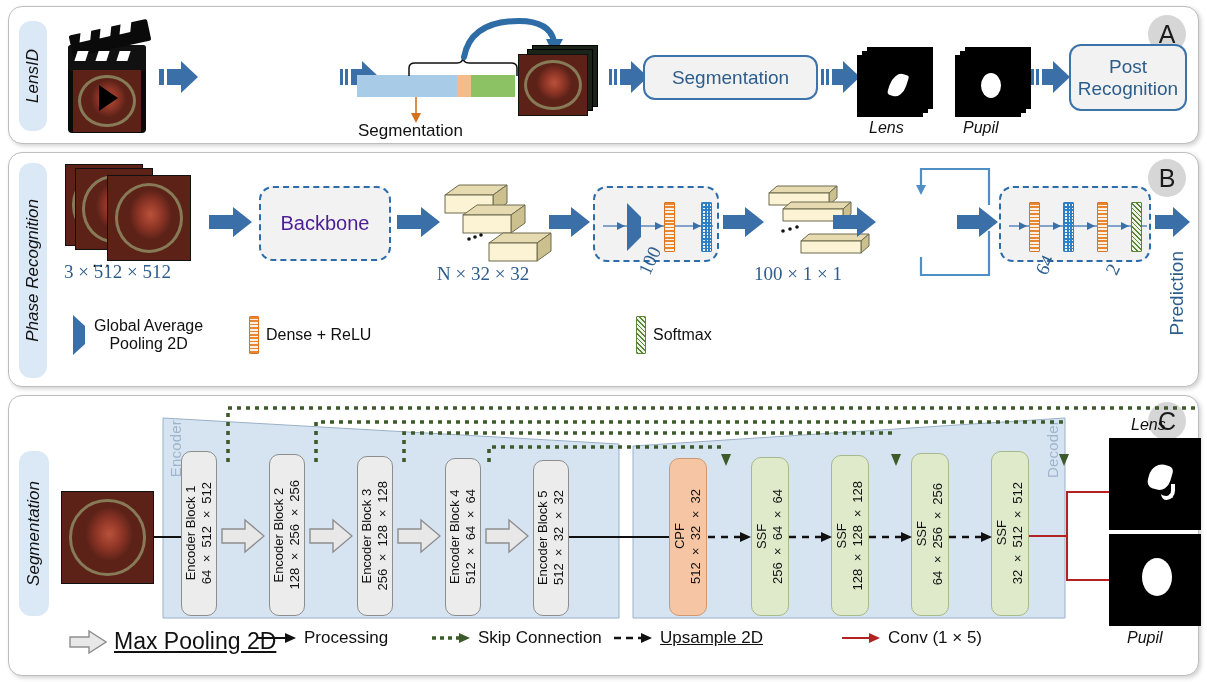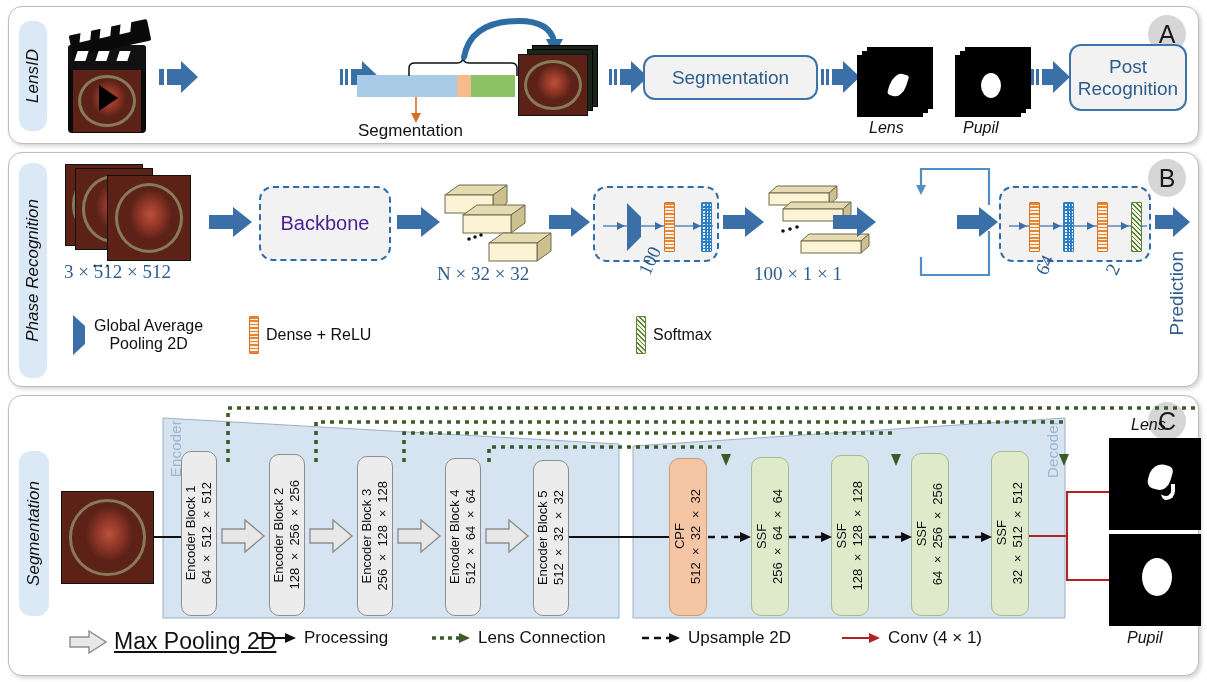--- a/index.html
+++ b/index.html
@@ -589,32 +589,32 @@
         <path d="M28 3 L39 8 L28 13 Z" fill="#111"></path>
       </svg>
       <div class="legend-text" style="font-size:17px;">Processing</div>
     </div>
 
     <div class="legend-item" style="left:422px; top:233px;">
       <svg width="40" height="16" viewBox="0 0 40 16">
         <line x1="1" y1="8" x2="28" y2="8" stroke="#3d5a2a" stroke-width="3.4" stroke-dasharray="4 4"></line>
         <path d="M28 3 L39 8 L28 13 Z" fill="#3d5a2a"></path>
       </svg>
-      <div class="legend-text" style="font-size:17px;">Lens Connection</div>
-    </div>
-
-    <div class="legend-item" style="left:632px; top:233px;">
+      <div class="legend-text" style="font-size:17px;">Skip Connection</div>
+    </div>
+
+    <div class="legend-item" style="left:604px; top:233px;text-decoration:underline;">
       <svg width="40" height="16" viewBox="0 0 40 16">
         <line x1="1" y1="8" x2="28" y2="8" stroke="#111" stroke-width="2.6" stroke-dasharray="7 5"></line>
         <path d="M28 3 L39 8 L28 13 Z" fill="#111"></path>
       </svg>
       <div class="legend-text" style="font-size:17px;">Upsample 2D</div>
     </div>
 
     <div class="legend-item" style="left:832px; top:233px;">
       <svg width="40" height="16" viewBox="0 0 40 16">
         <line x1="1" y1="8" x2="30" y2="8" stroke="#b22222" stroke-width="2"></line>
         <path d="M28 3 L39 8 L28 13 Z" fill="#b22222"></path>
       </svg>
-      <div class="legend-text" style="font-size:17px;">Conv (4 × 1)</div>
+      <div class="legend-text" style="font-size:17px;">Conv (1 × 5)</div>
     </div>
   </div>
 </div>
 
 </body></html>

